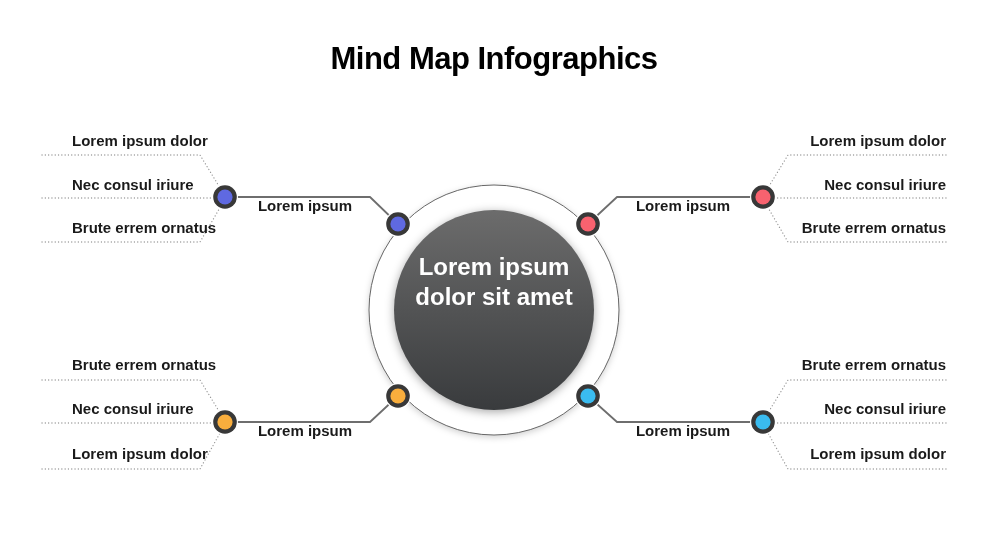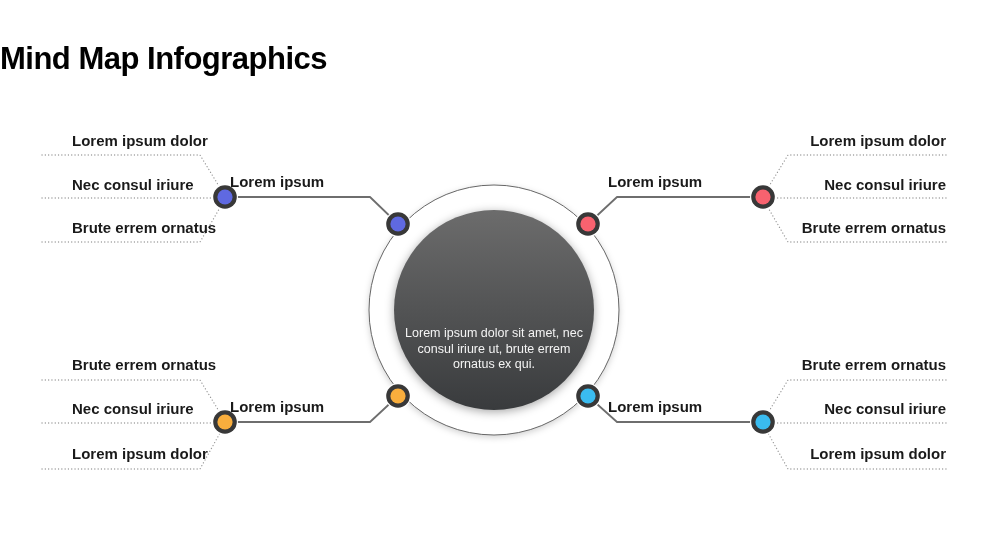--- a/index.html
+++ b/index.html
@@ -1,34 +1,34 @@
 <!DOCTYPE html>
 <html><head>
 <meta charset="utf-8">
 <style>
   html,body { margin:0; padding:0; background:#ffffff; }
   .stage {
     position:relative; width:988px; height:556px; overflow:hidden;
     background:#ffffff; font-family:"Liberation Sans", sans-serif;
   }
   .title {
-    position:absolute; top:41px; left:0; width:988px; text-align:left;
+    position:absolute; top:41px; left:0; width:988px; text-align:center;
     font-size:31px; font-weight:700; color:#000; letter-spacing:-0.5px;
   }
   svg.diagram { position:absolute; left:0; top:0; }
   .outer-ring { filter: drop-shadow(0 2px 3px rgba(0,0,0,0.18)); }
   .inner-disc { filter: drop-shadow(0 2px 5px rgba(0,0,0,0.35)); }
   .item {
     position:absolute; font-size:15px; font-weight:700; color:#1a1a1a;
     line-height:20px; height:20px; white-space:nowrap;margin-left:30px;
   }
   .item.right { text-align:right; }
   .clabel {
-    position:absolute; width:150px; font-size:15px;
-    font-weight:700; color:#1a1a1a; line-height:20px; height:20px; white-space:nowrap;
+    position:absolute; width:150px; text-align:center; font-size:15px;
+    font-weight:700; color:#1a1a1a; line-height:20px; height:20px; white-space:nowrap;margin-top:24px;
   }
   .center-heading {
     position:absolute; left:409px; top:252px; width:170px; text-align:center;
     color:#ffffff; font-size:24px; font-weight:700; line-height:30px;
   }
   .center-body {
     position:absolute; left:404px; top:326px; width:180px; text-align:center;
     color:#f4f4f4; font-size:12.5px; font-weight:400; line-height:15.5px;
   }
 </style>
@@ -137,15 +137,15 @@
 
   <div class="item right" style="right:42px; top:355px;">Brute errem ornatus</div>
   <div class="item right" style="right:42px; top:399px;">Nec consul iriure</div>
   <div class="item right" style="right:42px; top:444px;">Lorem ipsum dolor</div>
 
   <div class="clabel" style="left:230px; top:172px;">Lorem ipsum</div>
   <div class="clabel" style="left:608px; top:172px;">Lorem ipsum</div>
   <div class="clabel" style="left:230px; top:397px;">Lorem ipsum</div>
   <div class="clabel" style="left:608px; top:397px;">Lorem ipsum</div>
 
-  <div class="center-body">Lorem ipsum dolor sit amet, nec consul iriure ut, brute errem ornatus ex qui.</div>
+  <div class="center-heading">Lorem ipsum dolor sit amet</div>
 
 </div>
 
 </body></html>

